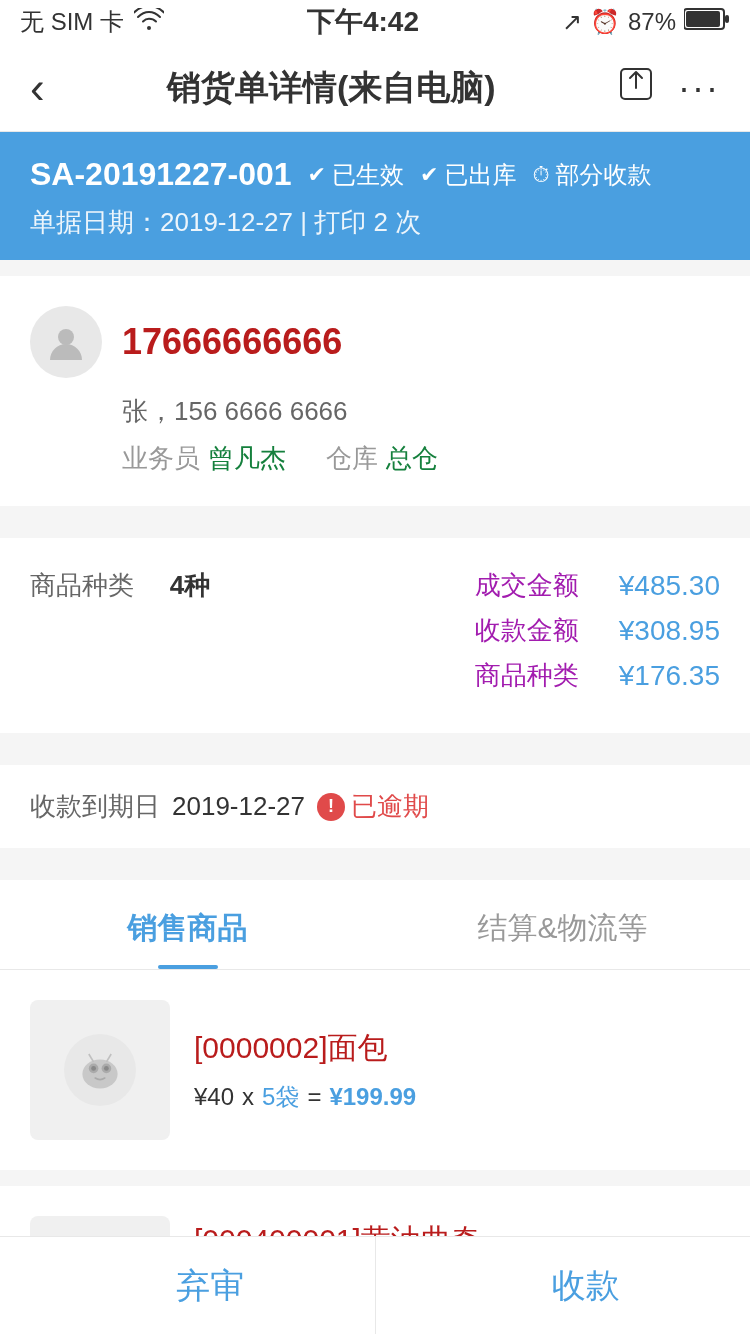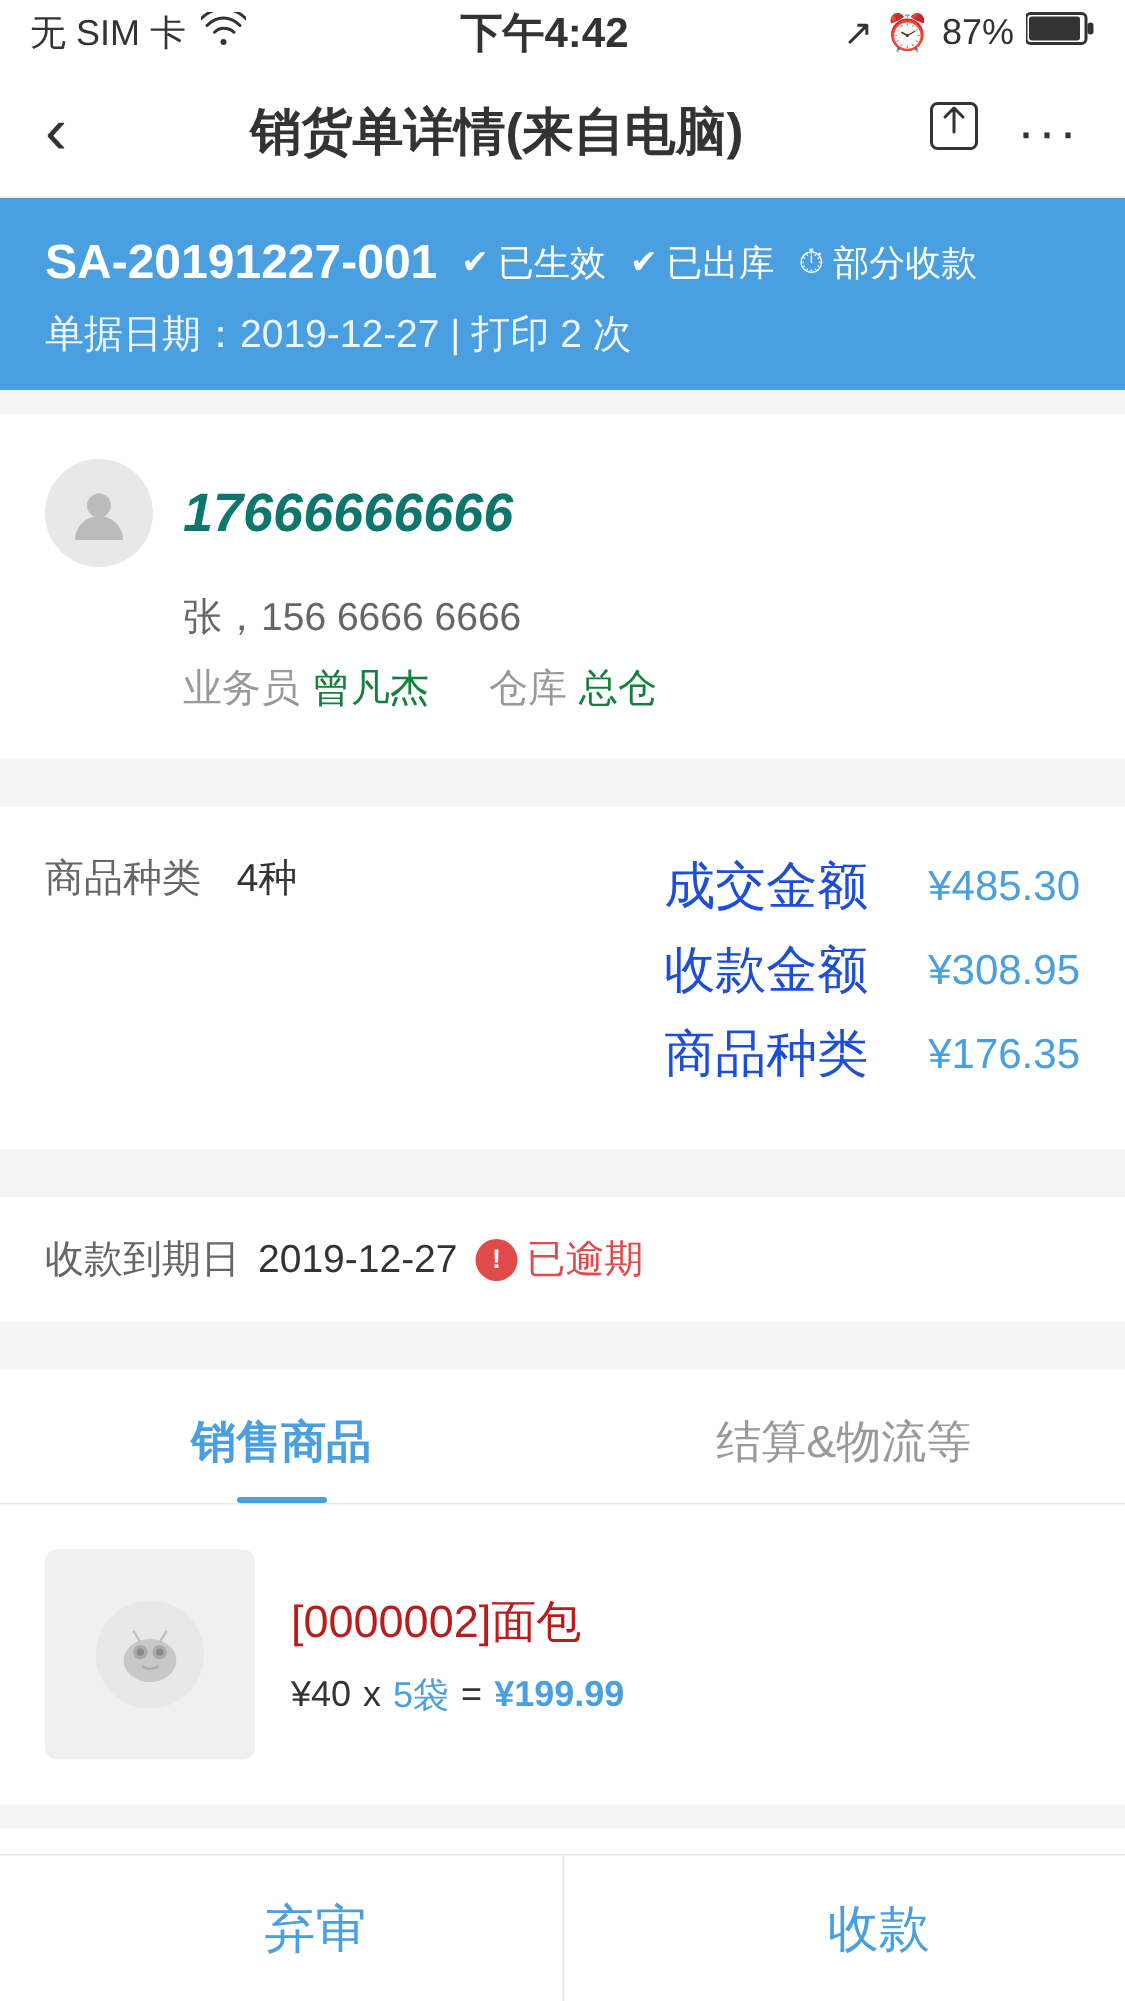--- a/index.html
+++ b/index.html
@@ -101,22 +101,21 @@
       display: flex;
       align-items: center;
       justify-content: center;
       font-size: 36px;
       color: #999;
       flex-shrink: 0;
     }
     .customer-name {
       font-size: 36px;
       font-weight: 600;
-      color: #0f766e;
-      font-style: italic;
+      color: #b91c1c;
     }
     .customer-detail {
       font-size: 26px;
       color: #666;
       margin-bottom: 12px;
       padding-left: 92px;
     }
     .customer-info-row {
       display: flex;
       align-items: center;
@@ -141,21 +140,21 @@
     .summary-label { font-size: 26px; color: #666; }
     .summary-value { font-size: 26px; color: #333; }
     .summary-right { text-align: right; }
     .amount-row {
       display: flex;
       justify-content: space-between;
       align-items: center;
       gap: 40px;
       margin-bottom: 10px;
     }
-    .amount-label { font-size: 34px; color: #1d4ed8; }
+    .amount-label { font-size: 26px; color: #a21caf; }
     .amount-value { font-size: 28px; color: #4A9FE0; font-weight: 500; }
 
     
     .due-section {
       background: #fff;
       padding: 24px 30px;
       margin-bottom: 16px;
       display: flex;
       align-items: center;
       gap: 12px;
@@ -377,21 +376,21 @@
     </div>
   </div>
 </div>
 
 <div class="divider"></div>
 
 <div class="summary-section">
   <div class="summary-left">
     <div class="summary-item">
       <span class="summary-label">商品种类</span>
-      <span class="summary-value" style="margin-left:16px;">4种</span>
+      <span class="summary-value" style="margin-left:28px;font-weight:bold;">4种</span>
     </div>
   </div>
   <div class="summary-right">
     <div class="amount-row">
       <span class="amount-label">成交金额</span>
       <span class="amount-value">¥485.30</span>
     </div>
     <div class="amount-row">
       <span class="amount-label">收款金额</span>
       <span class="amount-value">¥308.95</span>

